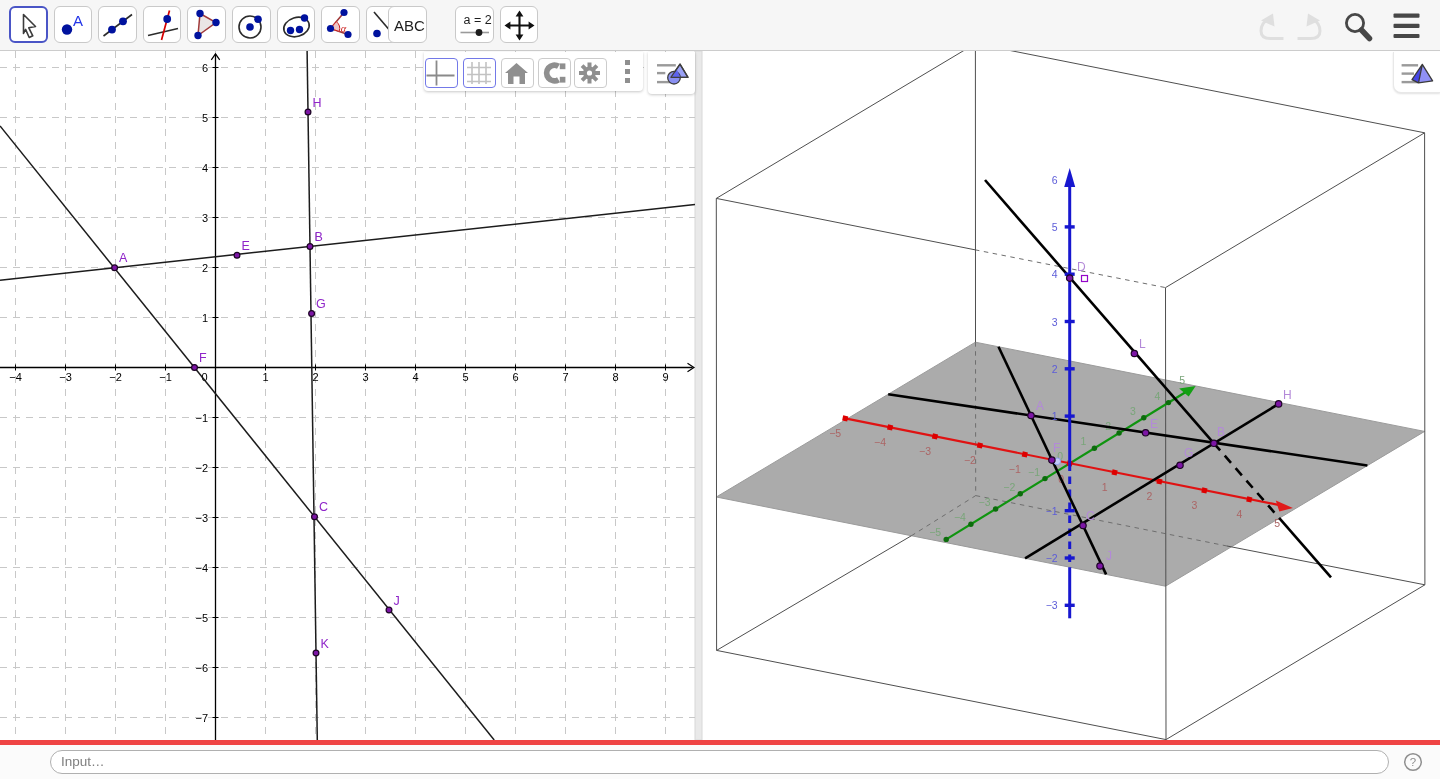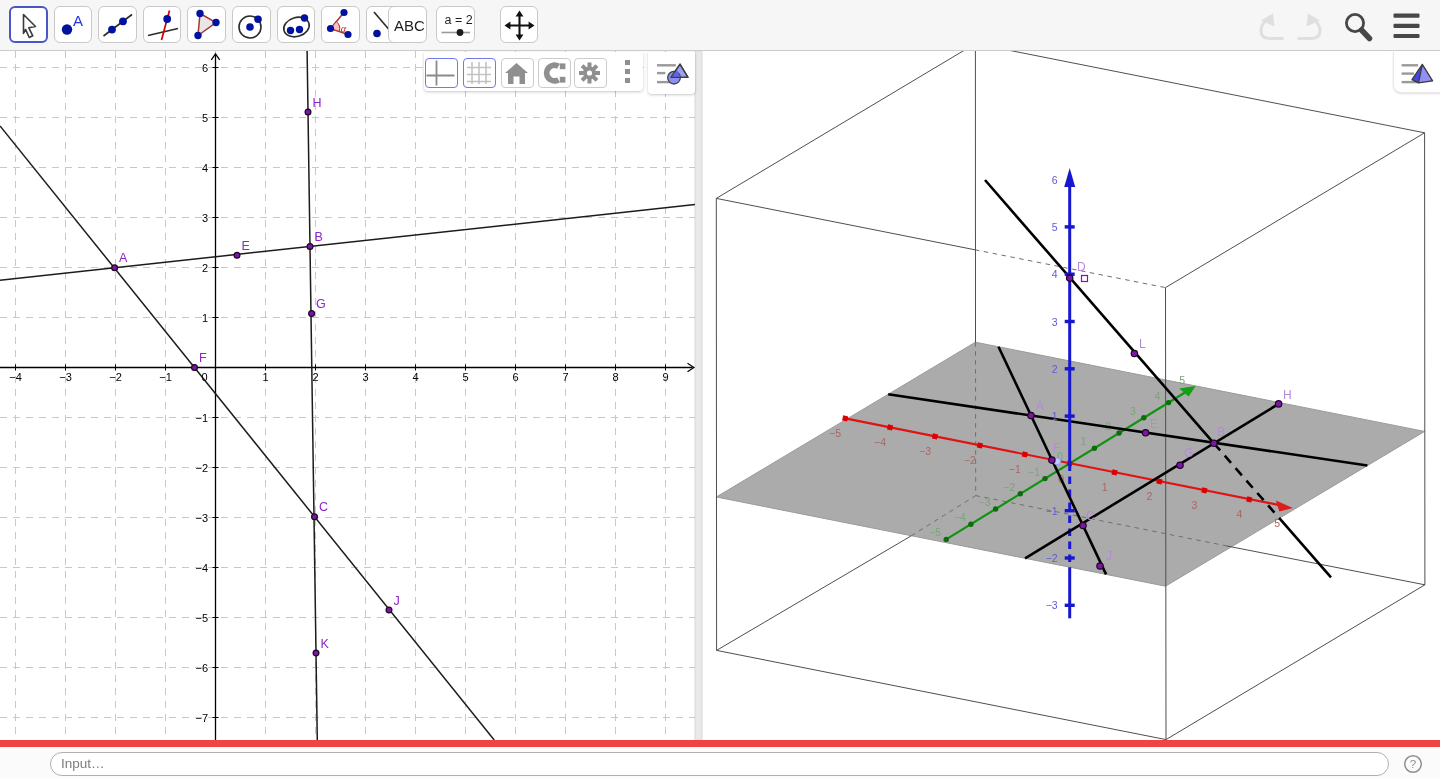--- a/index.html
+++ b/index.html
@@ -6,21 +6,21 @@
 .tbtn{position:absolute;top:6px;width:38.5px;height:37px;background:#fff;border:1px solid #c9c9c9;border-radius:6px}
 .tbtn svg{position:absolute;left:0;top:0}
 .tbtn.sel{border:2.5px solid #4a55c6}
 .sbwrap{position:absolute;left:424px;top:52px;width:219px;height:39px;background:#fff;border-radius:0 0 4px 4px;box-shadow:0 1px 3px rgba(0,0,0,.22)}
 .sbtn{position:absolute;top:5.5px;width:33px;height:30px;background:#fff;border:1px solid #ccc;border-radius:4px}
 .sbtn svg{position:absolute;left:-1px;top:0}
 .sbtn.bsel{border:1.4px solid #7379e8}
 .sbnb{position:absolute;top:6px;width:29px;height:30px}
 .sbwrap2{position:absolute;left:648px;top:52px;width:47px;height:42px;background:#fff;border-radius:0 0 4px 4px;box-shadow:0 1px 3px rgba(0,0,0,.22);padding:6px 0 0 3px}
 .sbwrap3{position:absolute;left:1393px;top:52px;width:47px;height:41px;background:#fff;border:1px solid #e8e8e8;border-top:none;border-right:none;border-radius:0 0 0 8px;box-shadow:0 1px 2px rgba(0,0,0,.12);padding:0 0 0 1px}
-.inputbar{position:absolute;left:0;top:740px;width:100%;height:39px;background:#fbfbfb;border-top:7px solid #ef4444}
+.inputbar{position:absolute;left:0;top:740px;width:100%;height:39px;background:#fbfbfb;border-top:5px solid #ef4444}
 .inp{position:absolute;left:50px;top:5px;width:1339px;height:24px;background:#fff;border:1px solid #b0b0b0;border-radius:12px;color:#7e7e7e;font-size:13.5px;line-height:22px;padding-left:10px}
 </style></head><body>
 <div class="toolbar">
     <div class="tbtn sel" style="left:9.0px">
       <svg width="37" height="35" viewBox="0 0 37 35">
         <path d="M12.5 6.5 L24.5 18.5 L17.8 19.8 L21.8 27.8 L18.2 29.5 L14.6 21.4 L12.5 25.5 Z" fill="#fff" stroke="#3c3c3c" stroke-width="1.6" stroke-linejoin="round"></path>
       </svg>
     </div>
     <div class="tbtn" style="left:53.6px">
       <svg width="37" height="35" viewBox="0 0 37 35">
@@ -80,21 +80,21 @@
         <path d="M7 5 L30.5 32.5" stroke="#2b2b2b" stroke-width="1.6"></path>
         <circle cx="10" cy="26.5" r="3.8" fill="#00129e"></circle>
         <circle cx="26.5" cy="10" r="3.8" fill="#cf0000"></circle>
       </svg>
     </div>
     <div class="tbtn" style="left:388px">
       <svg width="37" height="35" viewBox="0 0 37 35">
         <text x="5" y="24" font-size="15" fill="#1d1d1d" font-family="Liberation Sans,sans-serif">ABC</text>
       </svg>
     </div>
-    <div class="tbtn" style="left:436px">
+    <div class="tbtn" style="left:455.0px">
       <svg width="37" height="35" viewBox="0 0 37 35">
         <text x="7.5" y="17" font-size="12.5" fill="#1d1d1d" font-family="Liberation Sans,sans-serif">a = 2</text>
         <path d="M4.5 25.5 H33" stroke="#9a9a9a" stroke-width="1.6"></path>
         <circle cx="23" cy="25.5" r="3.4" fill="#1d1d1d"></circle>
       </svg>
     </div>
     <div class="tbtn" style="left:499.6px">
       <svg width="37" height="35" viewBox="0 0 37 35">
         <g stroke="#111" stroke-width="2.1">
           <path d="M18.5 8 V29 M8 18.5 H29"></path>

